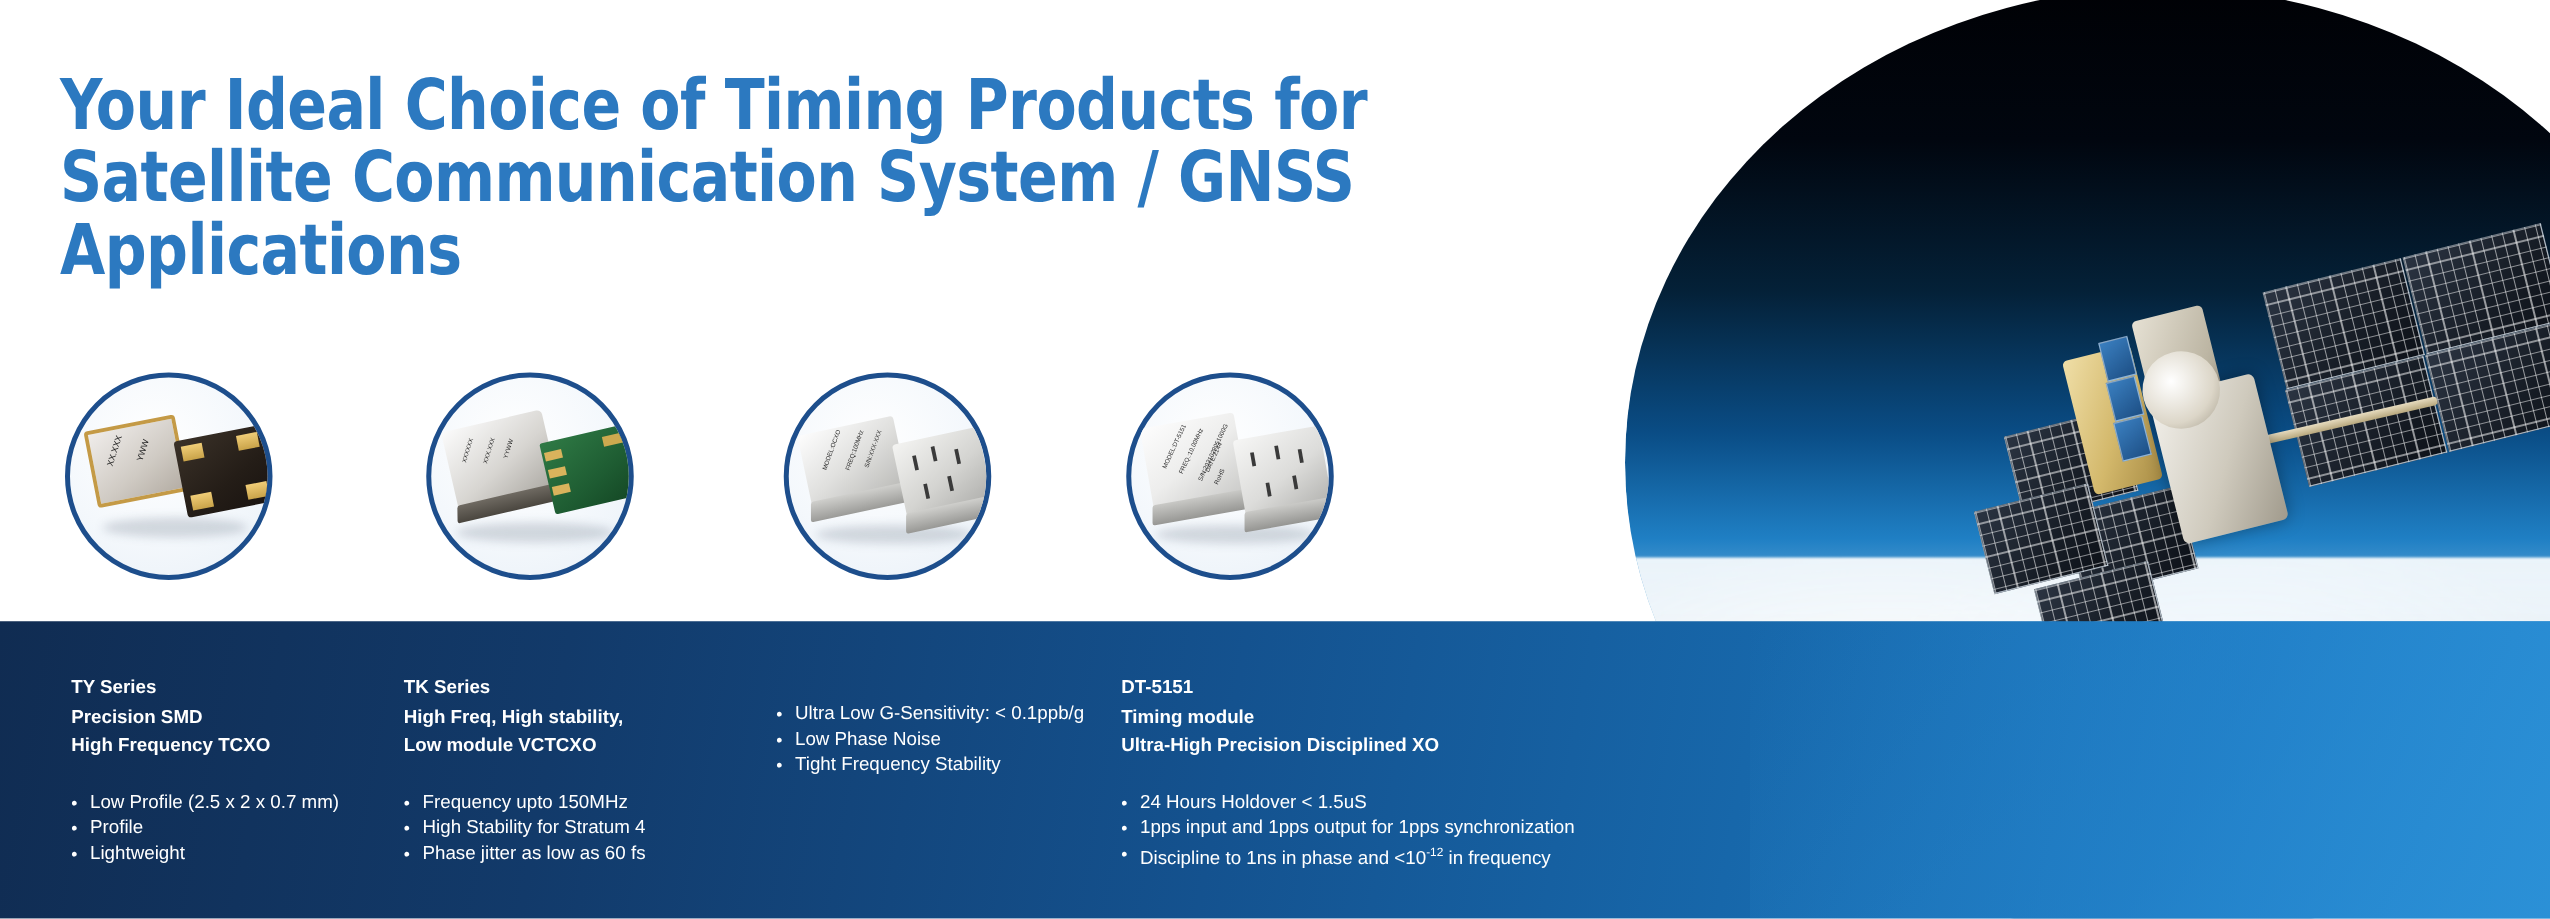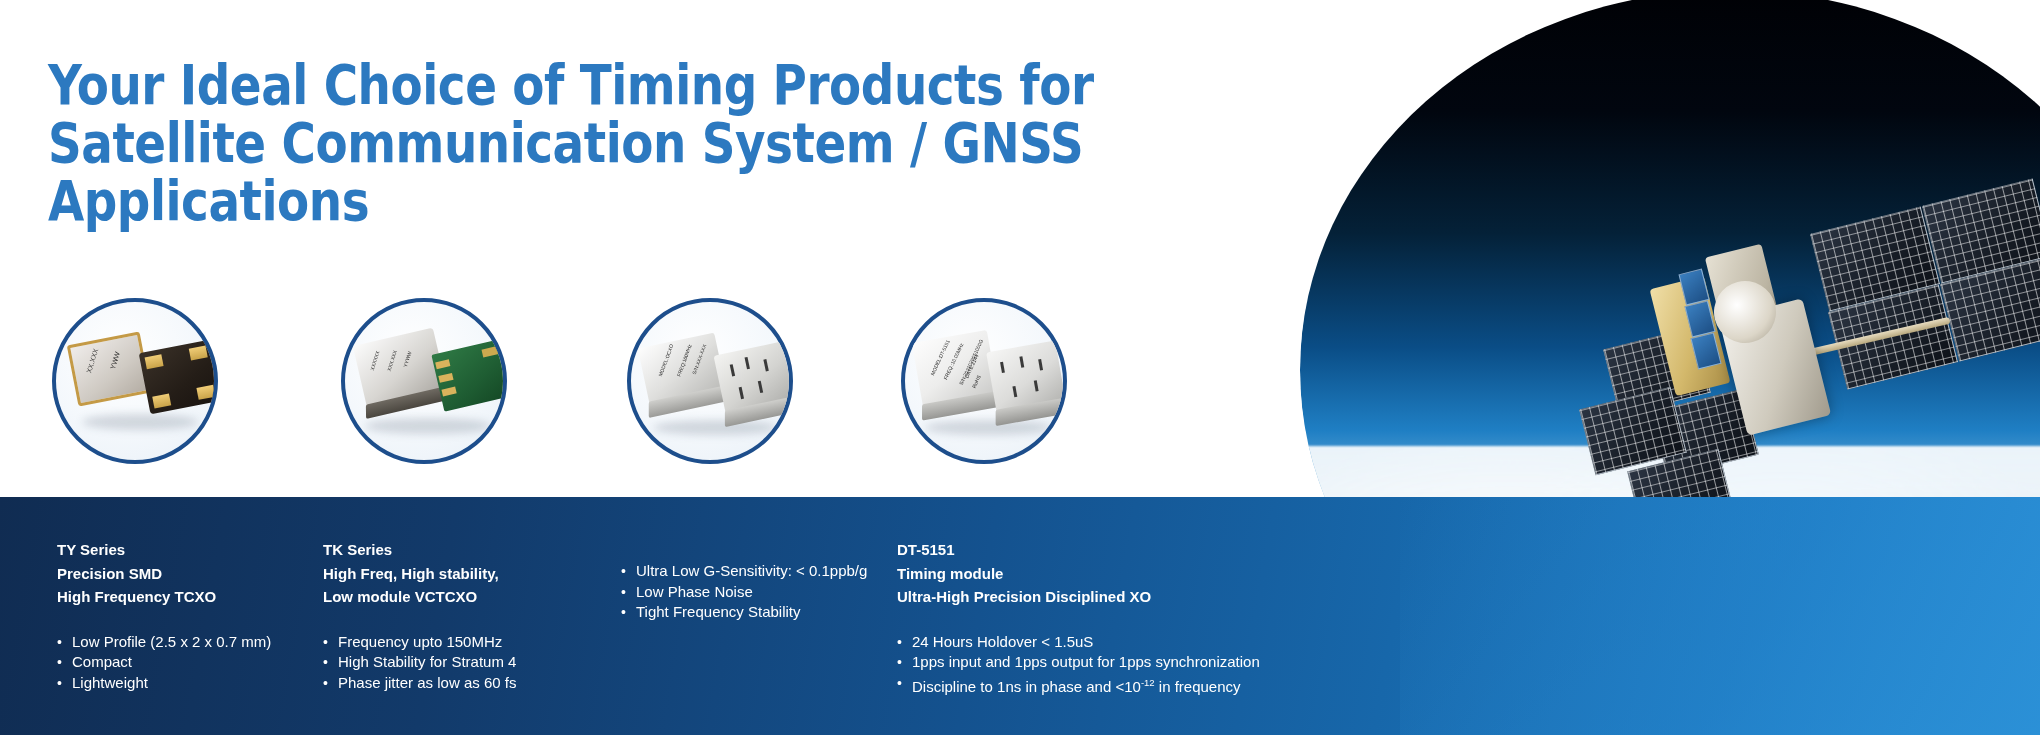--- a/index.html
+++ b/index.html
@@ -294,21 +294,21 @@
   </div>
 
   <div class="col t1">
     <div class="title">
       <div>TY Series</div>
       <div>Precision SMD</div>
       <div>High Frequency TCXO</div>
     </div>
     <div class="bullets">
       <div class="b">Low Profile (2.5 x 2 x 0.7 mm)</div>
-      <div class="b">Compact</div>
+      <div class="b">Profile</div>
       <div class="b">Lightweight</div>
     </div>
   </div>
 
   <div class="col t2">
     <div class="title">
       <div>TK Series</div>
       <div>High Freq, High stability,</div>
       <div>Low module VCTCXO</div>
     </div>

